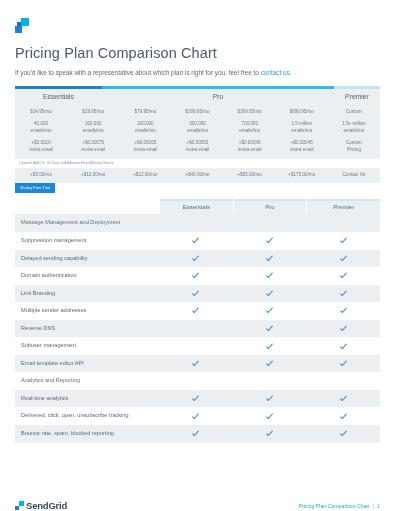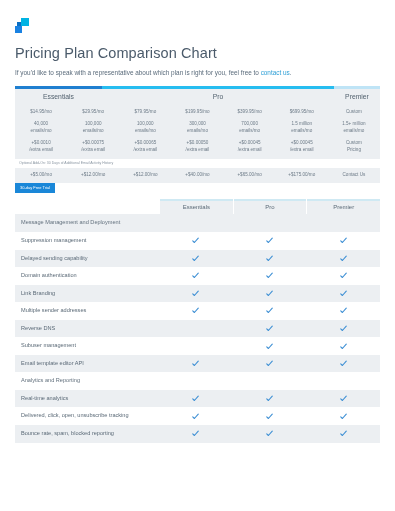--- a/index.html
+++ b/index.html
@@ -513,14 +513,28 @@
             <span class="chk">
               <svg viewBox="0 0 14 14">
                 <path d="M1.5 7.6 L4.8 11 L12.5 2.4" fill="none" stroke="#3d8fd4" stroke-width="2.2" stroke-linecap="round" stroke-linejoin="round"></path>
               </svg>
             </span>
           </div>
         </div>
       </div>
   </div>
 
+  <div class="footer">
+    <div class="footer-brand">
+      <span class="fb-mark">
+        <i class="fb1"></i>
+          <i class="fb2"></i>
+      </span>
+      <span class="footer-name">SendGrid</span>
+    </div>
+    <div class="footer-right">
+      <span>Pricing Plan Comparison Chart</span>
+      <span class="footer-sep">|</span>
+      <span class="footer-page">1</span>
+    </div>
+  </div>
 
 </div>
 
 </body></html>

